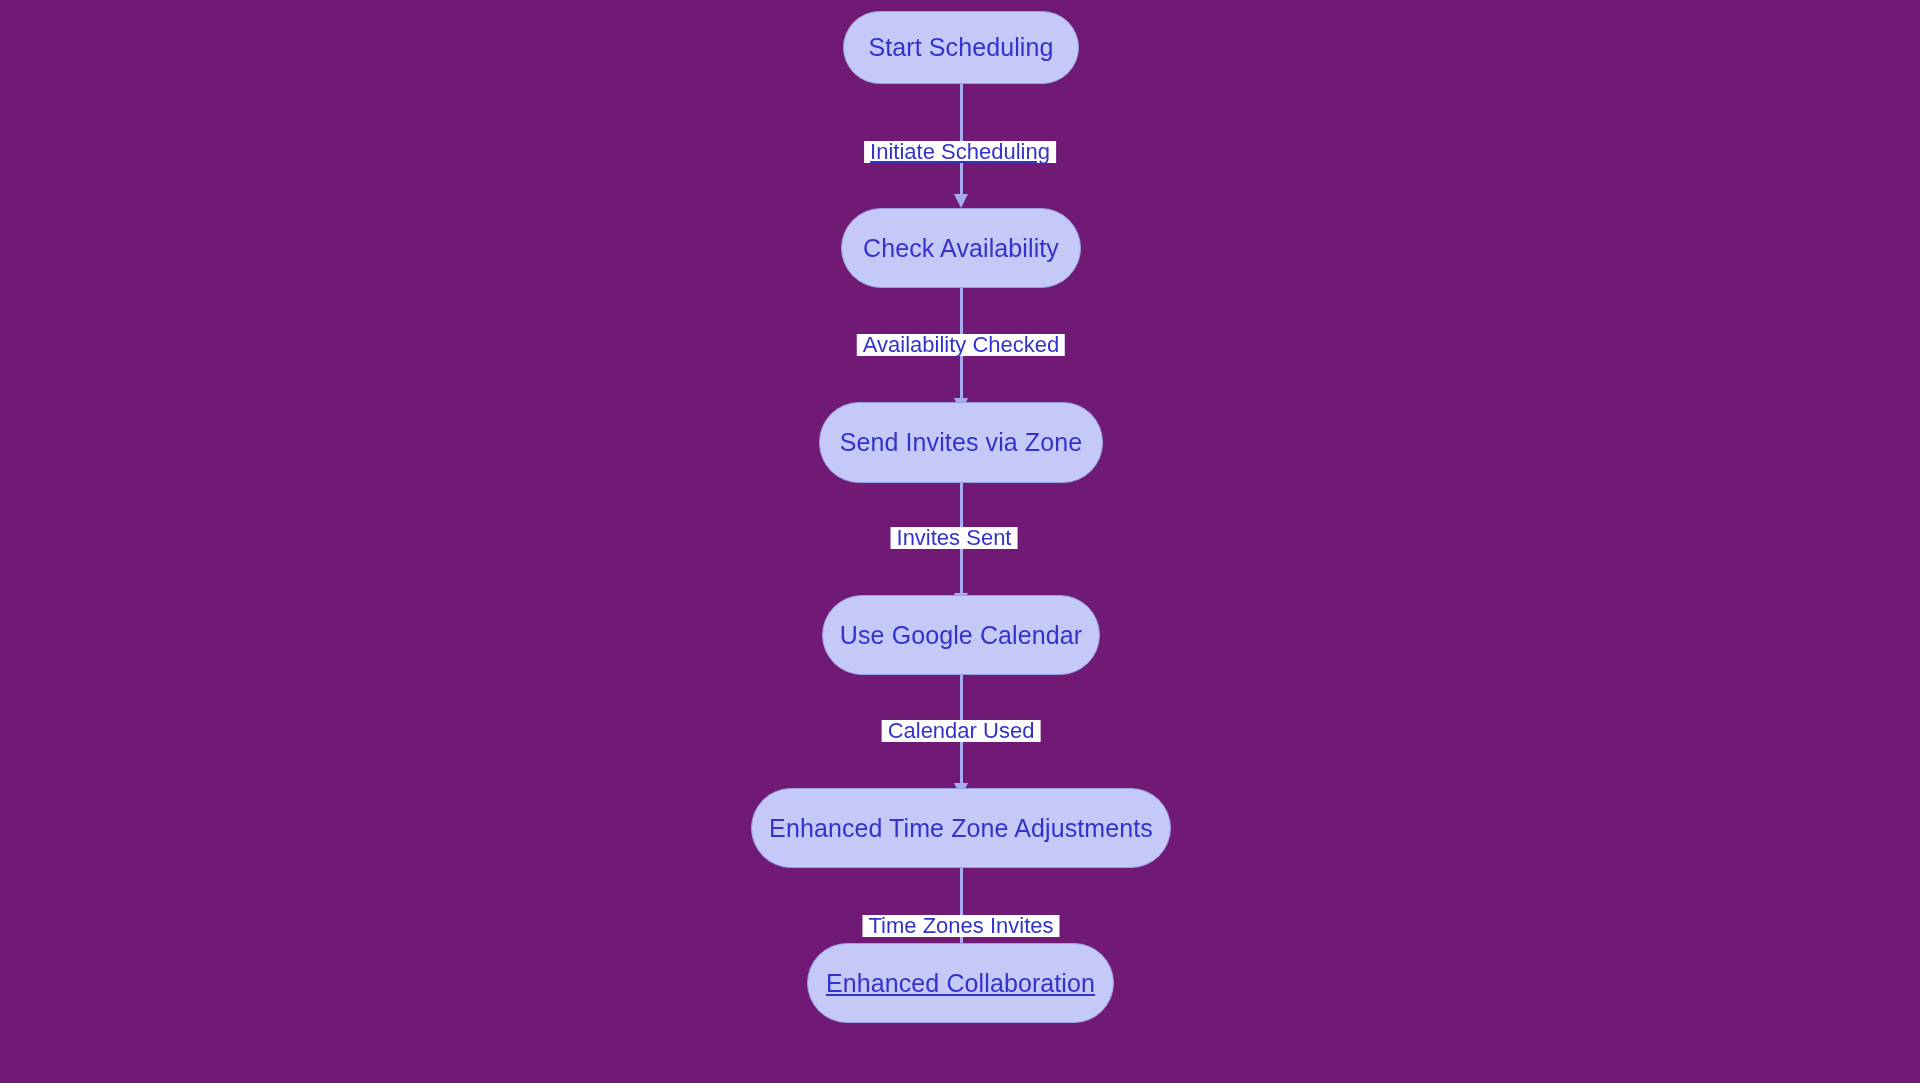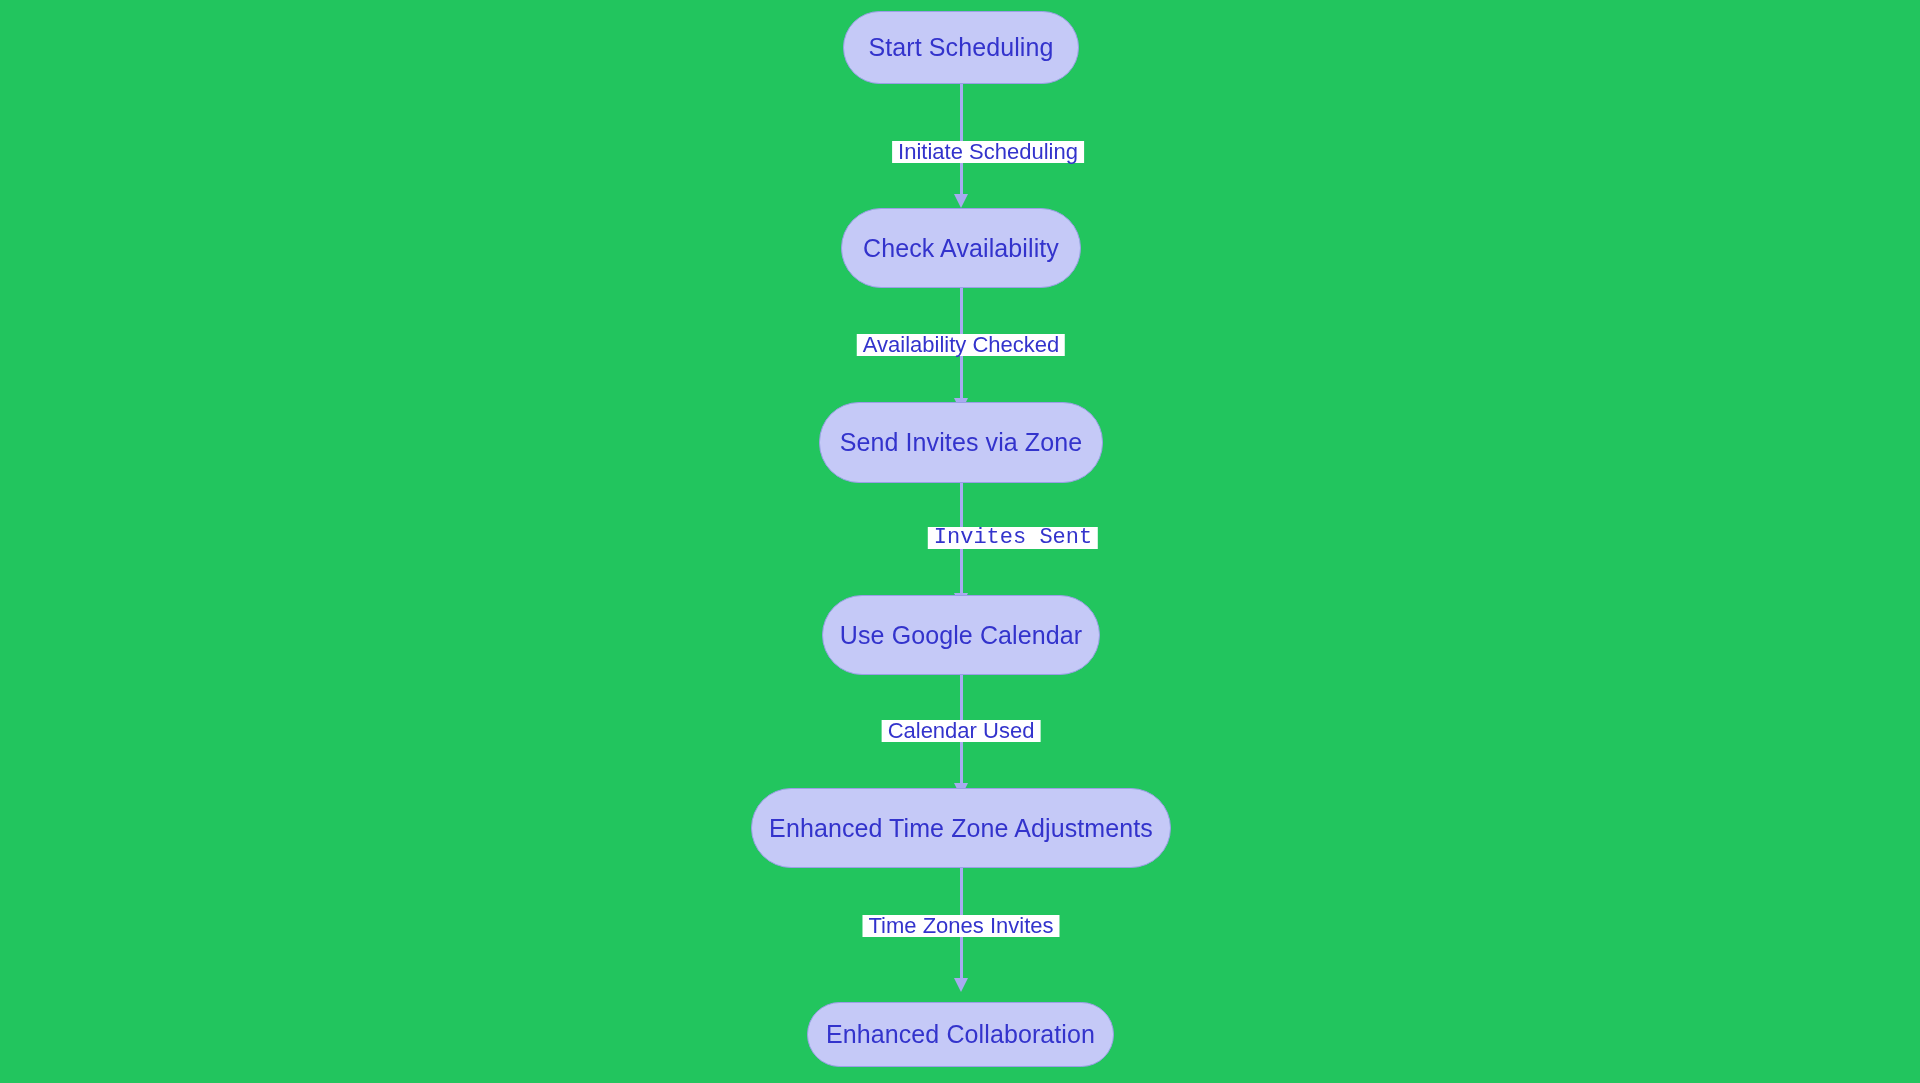--- a/index.html
+++ b/index.html
@@ -10,21 +10,21 @@
     height: 1083px;
     overflow: hidden;
   }
   body {
     font-family: "Liberation Sans", sans-serif;
   }
   #flowchart {
     position: relative;
     width: 1920px;
     height: 1083px;
-    background: #22c55e;
+    background: #701a75;
   }
   .node {
     position: absolute;
     box-sizing: border-box;
     background: #c5c9f7;
     border: 1.3px solid #9a9fe6;
     border-radius: 40px;
     display: flex;
     align-items: center;
     justify-content: center;
@@ -68,51 +68,51 @@
 <body>
 
 <div id="flowchart">
 
   <div class="node" style="left:843px; top:11px; width:236px; height:73px;">
     <span class="node-label">Start Scheduling</span>
   </div>
 
   <div class="edge" style="left:959.5px; top:84px; height:110px;"></div>
   <div class="arrowhead" style="left:954px; top:194px;"></div>
-  <div class="edge-label" style="left:988px; top:152px;">Initiate Scheduling</div>
+  <div class="edge-label" style="left:960px; top:152px;text-decoration:underline;">Initiate Scheduling</div>
 
   <div class="node" style="left:841px; top:208px; width:240px; height:80px;">
     <span class="node-label">Check Availability</span>
   </div>
 
   <div class="edge" style="left:959.5px; top:288px; height:110px;"></div>
   <div class="arrowhead" style="left:954px; top:398px;"></div>
   <div class="edge-label" style="left:961px; top:345px;">Availability Checked</div>
 
   <div class="node" style="left:819px; top:402px; width:284px; height:81px;">
     <span class="node-label">Send Invites via Zone</span>
   </div>
 
   <div class="edge" style="left:959.5px; top:483px; height:110px;"></div>
   <div class="arrowhead" style="left:954px; top:593px;"></div>
-  <div class="edge-label" style="left:1013px; top:538px;font-family:Liberation Mono, monospace;">Invites Sent</div>
+  <div class="edge-label" style="left:954px; top:538px;">Invites Sent</div>
 
   <div class="node" style="left:822px; top:595px; width:278px; height:80px;">
     <span class="node-label">Use Google Calendar</span>
   </div>
 
   <div class="edge" style="left:959.5px; top:675px; height:108px;"></div>
   <div class="arrowhead" style="left:954px; top:783px;"></div>
   <div class="edge-label" style="left:961px; top:731px;text-align:right;">Calendar Used</div>
 
   <div class="node" style="left:751px; top:788px; width:420px; height:80px;">
     <span class="node-label">Enhanced Time Zone Adjustments</span>
   </div>
 
   <div class="edge" style="left:959.5px; top:868px; height:110px;"></div>
   <div class="arrowhead" style="left:954px; top:978px;"></div>
   <div class="edge-label" style="left:961px; top:926px;">Time Zones Invites</div>
 
-  <div class="node" style="left:807px; top:1002px; width:307px; height:65px;">
+  <div class="node" style="left:807px; top:943px; width:307px; height:80px;text-decoration:underline;">
     <span class="node-label">Enhanced Collaboration</span>
   </div>
 
 </div>
 
 </body></html>

